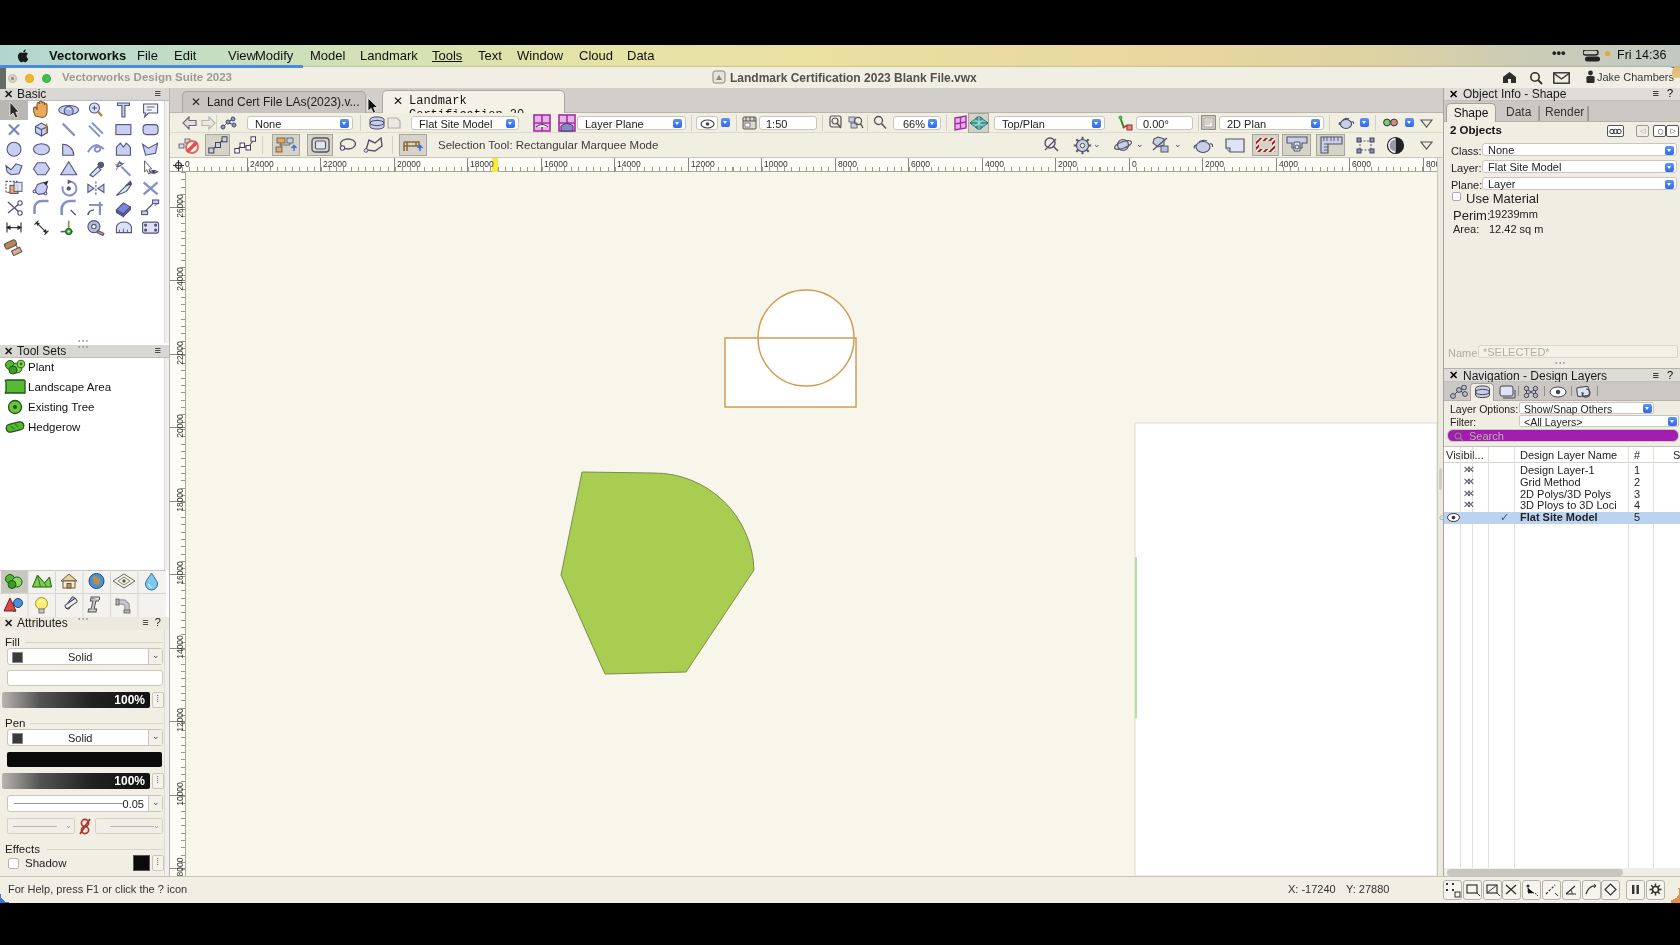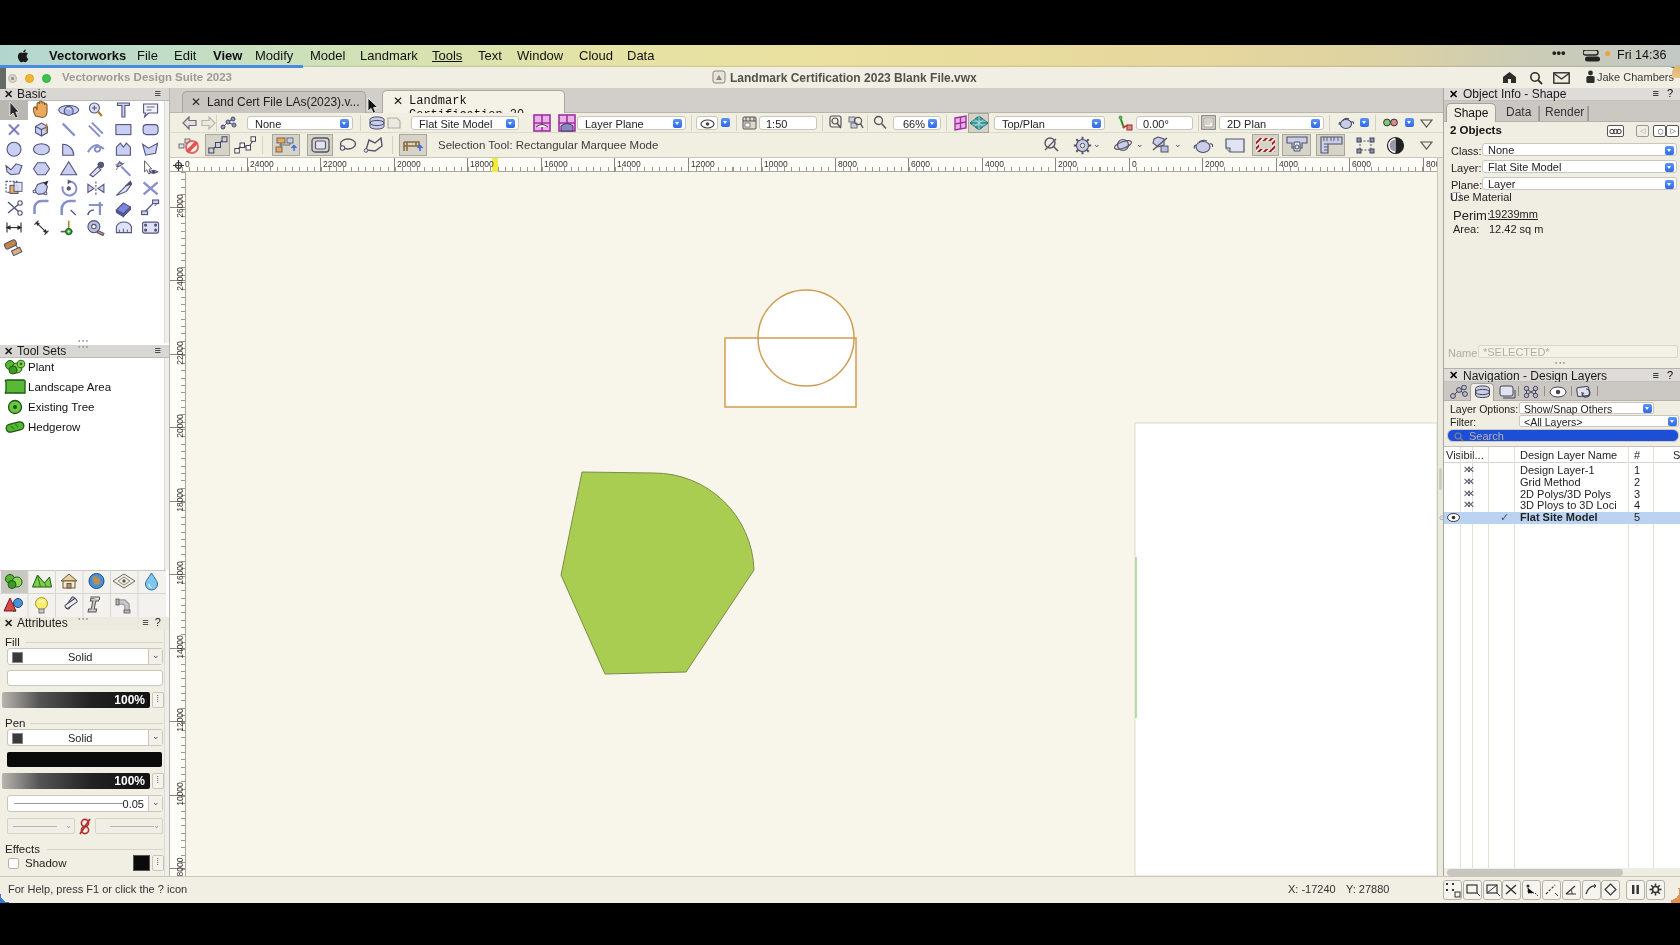--- a/index.html
+++ b/index.html
@@ -56,21 +56,21 @@
 <body>
 <div id="stage">
 
   <div class="abs" id="menubar">
     <svg class="mi" style="left:17px;top:3px" width="14" height="16" viewBox="0 0 448 512">
         <path fill="#1a1a1a" d="M350.5 129.1c-5.8 4.5-43.3 25.6-43.3 78.4 0 61.1 53.6 82.7 55.2 83.2-.2 1.3-8.5 29.5-28.2 58.2-17.6 25.3-36 50.5-63.9 50.5s-35.1-16.2-67.4-16.2c-31.4 0-42.6 16.8-68.1 16.8s-43.3-23.4-63.9-52.1C47.4 314 28 261.3 28 211.2c0-80.2 52.2-122.8 103.5-122.8 27.3 0 50 17.9 67.1 17.9 16.3 0 41.7-19 72.7-19 11.8 0 54.1 1.1 79.2 41.8zM259.6 56.6c12.8-15.2 21.9-36.3 21.9-57.4 0-2.9-.2-5.9-.8-8.2-20.9.8-45.7 13.9-60.7 31.3-11.8 13.4-22.8 34.5-22.8 55.9 0 3.2.5 6.4.8 7.4 1.3.2 3.4.5 5.5.5 18.7 0 42.3-12.5 56.1-29.5z" transform="translate(0,55)"></path>
       </svg>
     <span class="mi" style="left:49px;font-weight:bold;">Vectorworks</span>
     <span class="mi" style="left:137px;">File</span>
     <span class="mi" style="left:174px;">Edit</span>
-    <span class="mi" style="left:213px;font-weight:bold;">View</span>
+    <span class="mi" style="left:228px;">View</span>
     <span class="mi" style="left:255px;">Modify</span>
     <span class="mi" style="left:310px;">Model</span>
     <span class="mi" style="left:360px;">Landmark</span>
     <span class="mi" style="left:432px;text-decoration:underline;">Tools</span>
     <span class="mi" style="left:478px;">Text</span>
     <span class="mi" style="left:517px;">Window</span>
     <span class="mi" style="left:579px;">Cloud</span>
     <span class="mi" style="left:627px;">Data</span>
     <span class="mi" style="left:1552px;top:0px;font-weight:bold;color:#222;">•••</span>
     <svg class="mi" style="left:1583px;top:5px;" width="17" height="12" viewBox="0 0 17 12">
@@ -912,23 +912,23 @@
     <div class="field" style="left:38px;top:72px;width:195px;height:13px;">
         <span style="position:absolute;left:5px;top:0px;">Flat Site Model</span>
         <div class="ddbtn" style="right:2px;top:1.5px;"></div>
       </div>
     <span style="position:absolute;left:7px;top:91px;font-size:11px;color:#222;">Plane:</span>
     <div class="field" style="left:38px;top:89px;width:195px;height:13px;">
         <span style="position:absolute;left:5px;top:0px;">Layer</span>
         <div class="ddbtn" style="right:2px;top:1.5px;"></div>
       </div>
     <div style="position:absolute;left:8px;top:104px;width:9px;height:9px;background:#fff;border:1px solid #aaa;border-radius:2px;"></div>
-    <span style="position:absolute;left:6px;top:103px;font-size:11px;color:#222;">Use Material</span>
+    <span style="position:absolute;left:22px;top:103px;font-size:13px;color:#222;">Use Material</span>
     <span style="position:absolute;left:9px;top:120px;font-size:13px;color:#222;">Perim:</span>
-    <span style="position:absolute;left:45px;top:120px;font-size:11px;color:#222;text-decoration:underline;">19239mm</span>
+    <span style="position:absolute;left:45px;top:120px;font-size:11px;color:#222;">19239mm</span>
     <span style="position:absolute;left:9px;top:135px;font-size:11px;color:#222;">Area:</span>
     <span style="position:absolute;left:45px;top:135px;font-size:11px;color:#222;">12.42 sq m</span>
     <span style="position:absolute;left:4px;top:259px;font-size:11px;color:#b0ada2;">Name:</span>
     <div style="position:absolute;left:34px;top:257px;width:200px;height:13px;background:#f4f1e8;border:1px solid #dad7ca;border-radius:2px;">
         <span style="position:absolute;left:4px;top:0px;font-size:11px;color:#b0ada2;">*SELECTED*</span>
       </div>
     <div class="dots" style="left:111px;top:272px;">●●●</div>
     <div style="position:absolute;left:0;top:280px;width:237px;height:14px;background:#dedcd8;border-top:1px solid #b5b2ac;border-bottom:1px solid #c2c0bb;">
       <span style="position:absolute;left:5px;top:0px;font-size:11px;font-weight:bold;">✕</span>
       <span style="position:absolute;left:19px;top:0px;font-size:12px;color:#1a1a1a;">Navigation - Design Layers</span>
@@ -983,21 +983,21 @@
     <span style="position:absolute;left:6px;top:315px;font-size:10.5px;color:#222;">Layer Options:</span>
     <div class="field" style="left:75px;top:314px;width:135px;height:12px;border-radius:2px;">
         <span style="position:absolute;left:4px;top:0px;font-size:10.5px;">Show/Snap Others</span>
         <div class="ddbtn" style="right:1px;top:1px;"></div>
       </div>
     <span style="position:absolute;left:6px;top:328px;font-size:10.5px;color:#222;">Filter:</span>
     <div class="field" style="left:75px;top:327px;width:160px;height:12px;border-radius:2px;">
         <span style="position:absolute;left:4px;top:0px;font-size:10.5px;">&lt;All Layers&gt;</span>
         <div class="ddbtn" style="right:1px;top:1px;"></div>
       </div>
-    <div style="position:absolute;left:3px;top:341px;width:232px;height:13px;background:#1d4ed8;border:1px solid #ccc9c0;border-radius:6px;">
+    <div style="position:absolute;left:3px;top:341px;width:232px;height:13px;background:#a21caf;border:1px solid #ccc9c0;border-radius:6px;">
       <svg style="position:absolute;left:6px;top:2px" width="10" height="10" viewBox="0 0 10 10">
           <circle cx="4" cy="4" r="3" fill="none" stroke="#888" stroke-width="1.2"></circle>
           <line x1="6.2" y1="6.2" x2="9" y2="9" stroke="#888" stroke-width="1.2"></line>
         </svg>
       <span style="position:absolute;left:21px;top:0px;font-size:11px;color:#b8b5aa;">Search</span>
     </div>
 
     <div style="position:absolute;left:0;top:358px;width:237px;height:422px;background:#fff;border-top:1px solid #c2c0bb;">
       <div style="position:absolute;left:2px;top:2px;font-size:11px;color:#222;">Visibil...</div>
       <div style="position:absolute;left:76px;top:2px;font-size:11px;color:#222;">Design Layer Name</div>

